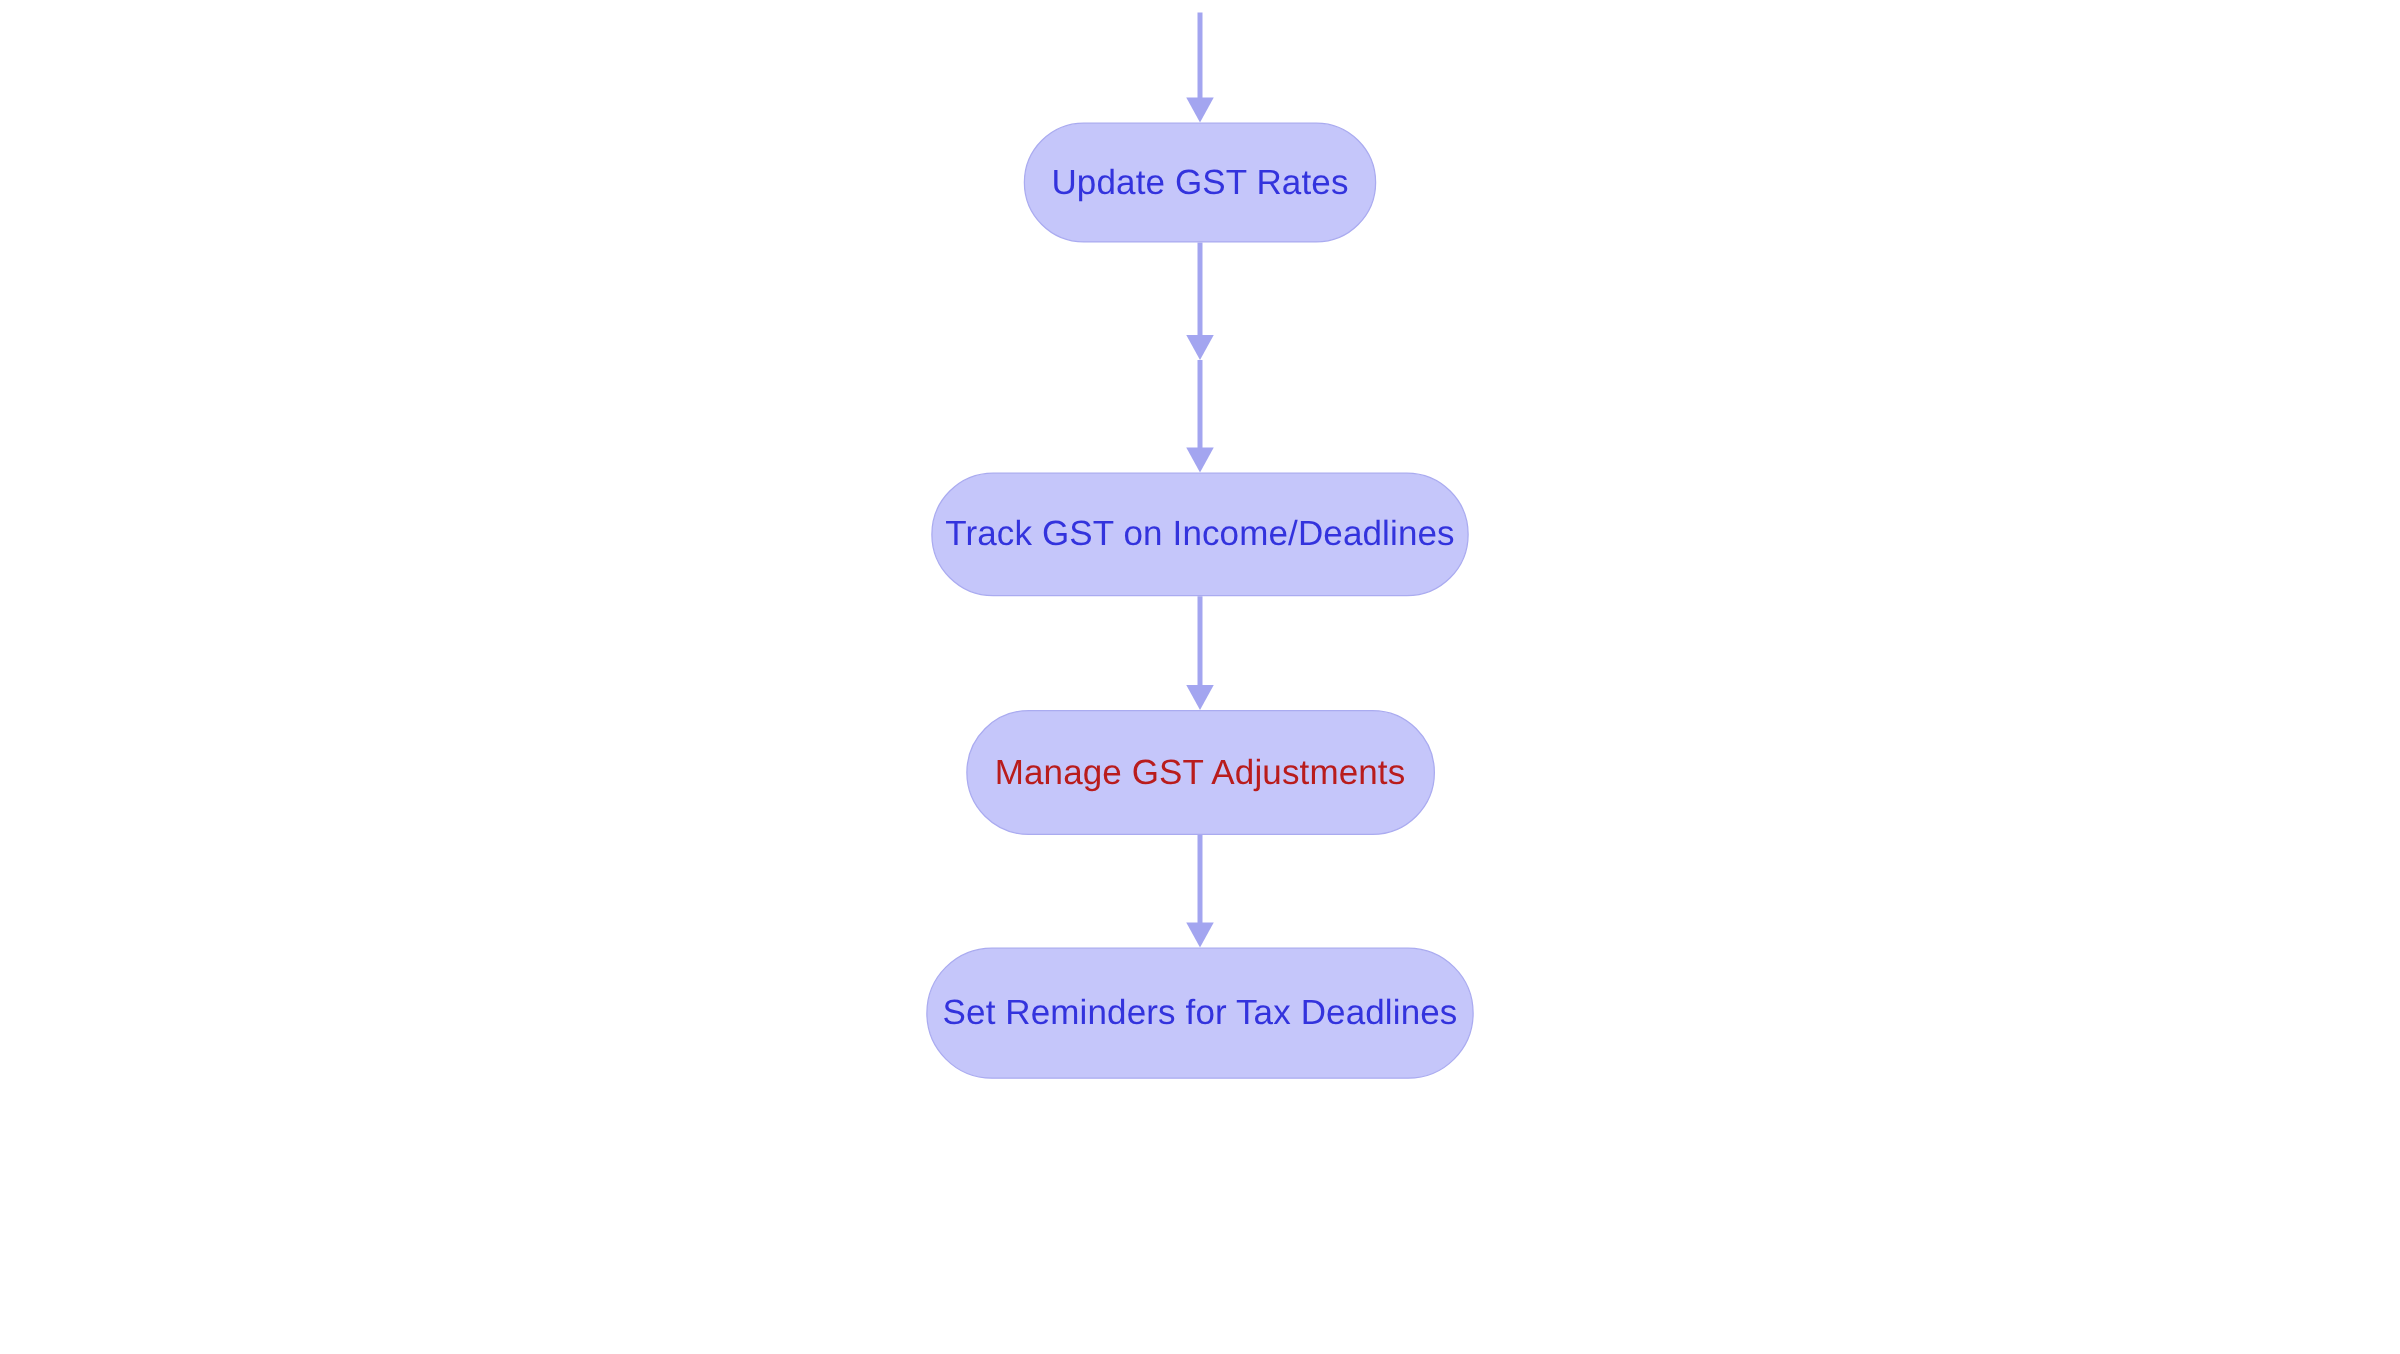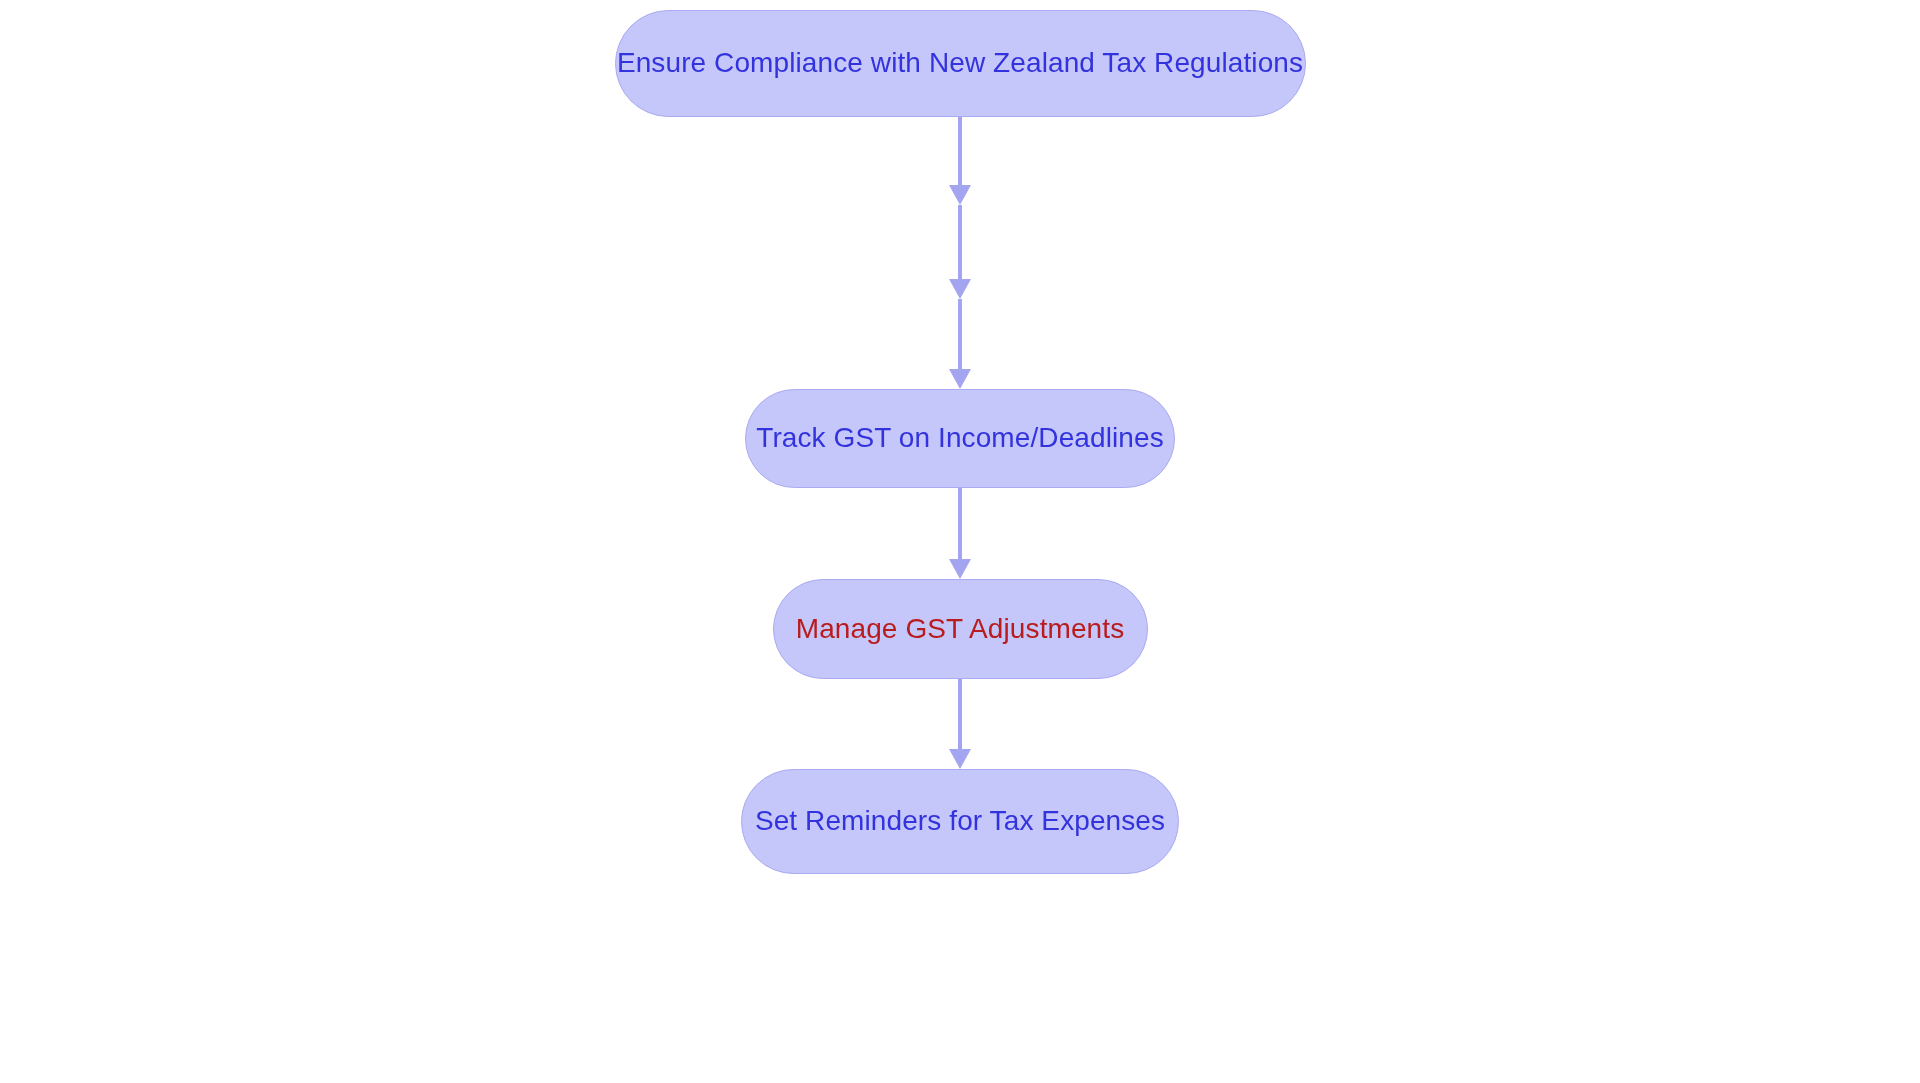--- a/index.html
+++ b/index.html
@@ -92,31 +92,31 @@
 
   .top-pad { height: 10px; width: 100%; }
 </style>
 </head>
 <body style="background: rgb(255, 255, 255);">
 
 <div id="flowchart">
 
   <div class="top-pad"></div>
 
-  <div class="node-row">
-    <div class="node n0" style="background: rgb(197, 198, 250); border-color: rgb(170, 171, 240);">
-      <span class="node-label" style="color: rgb(51, 51, 221);">Ensure Compliance with New Zealand Tax Regulations</span>
-    </div>
-  </div>
 
   <div class="connector g0">
     <div class="stem" style="background: rgb(163, 165, 240);"></div>
     <div class="head" style="border-top-color: rgb(163, 165, 240);"></div>
   </div>
 
+  <div class="node-row">
+    <div class="node n1" style="background: rgb(197, 198, 250); border-color: rgb(170, 171, 240);">
+      <span class="node-label" style="color: rgb(51, 51, 221);">Update GST Rates</span>
+    </div>
+  </div>
 
   <div class="connector g1">
     <div class="stem" style="background: rgb(163, 165, 240);"></div>
     <div class="head" style="border-top-color: rgb(163, 165, 240);"></div>
   </div>
 
 
   <div class="connector g2">
     <div class="stem" style="background: rgb(163, 165, 240);"></div>
     <div class="head" style="border-top-color: rgb(163, 165, 240);"></div>
@@ -139,17 +139,17 @@
     </div>
   </div>
 
   <div class="connector g4">
     <div class="stem" style="background: rgb(163, 165, 240);"></div>
     <div class="head" style="border-top-color: rgb(163, 165, 240);"></div>
   </div>
 
   <div class="node-row">
     <div class="node n5" style="background: rgb(197, 198, 250); border-color: rgb(170, 171, 240);">
-      <span class="node-label" style="color: rgb(51, 51, 221);">Set Reminders for Tax Expenses</span>
+      <span class="node-label" style="color: rgb(51, 51, 221);">Set Reminders for Tax Deadlines</span>
     </div>
   </div>
 
 </div>
 
 </body></html>

